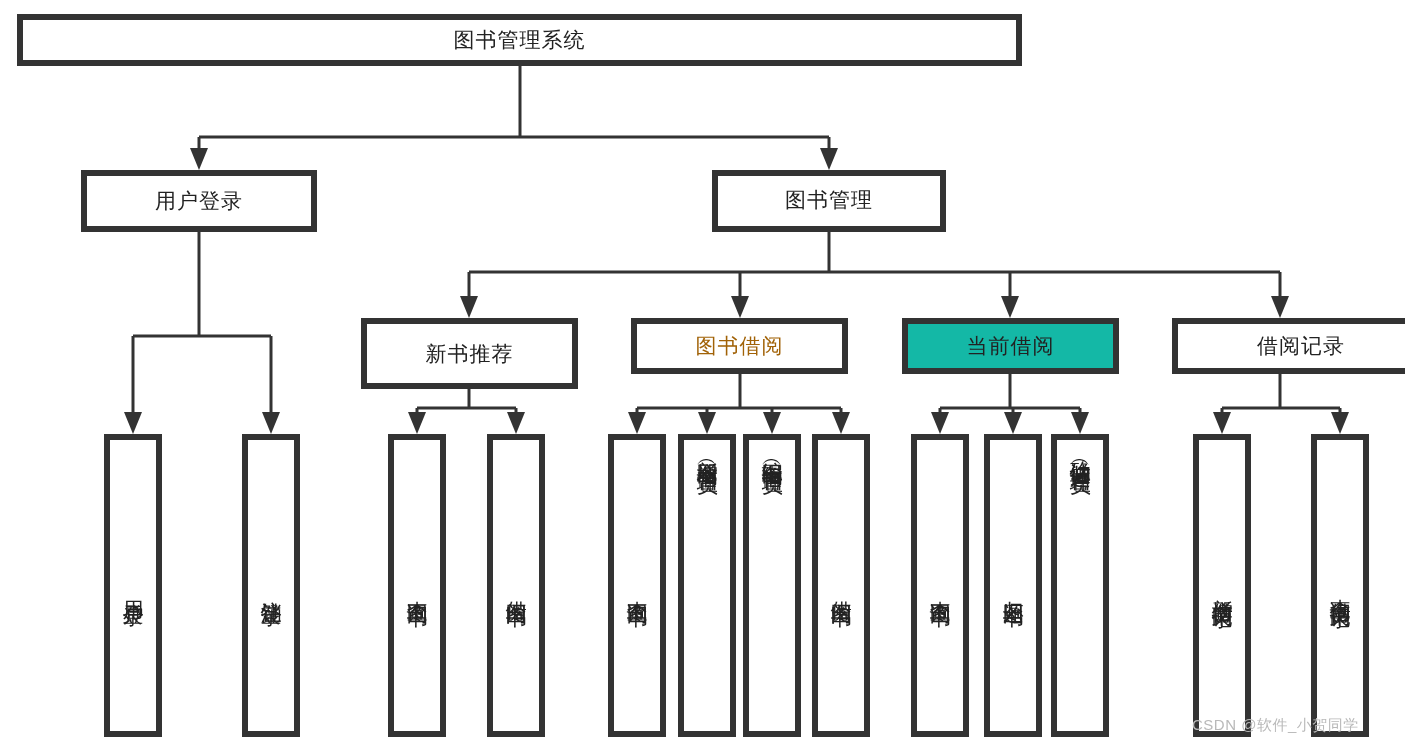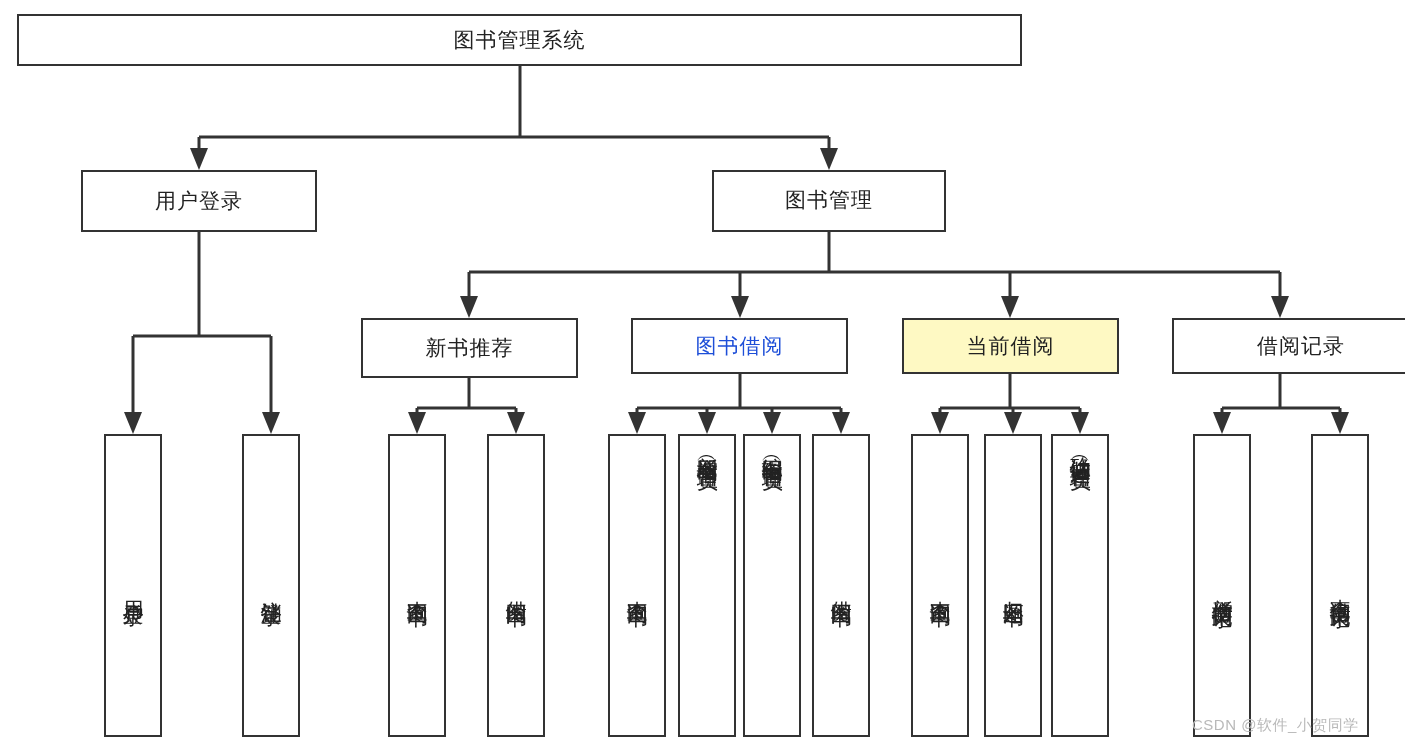--- a/index.html
+++ b/index.html
@@ -21,21 +21,21 @@
     position: absolute;
     left: 0;
     top: 0;
     width: 1405px;
     height: 747px;
   }
   .node-box {
     position: absolute;
     box-sizing: border-box;
     background: #ffffff;
-    border: 2px solid #84cc16;
+    border: 6px solid #84cc16;
     display: flex;
     align-items: center;
     justify-content: center;
     overflow: hidden;
   }
   .node-box.horizontal .node-label {
     writing-mode: horizontal-tb;
     font-size: 21px;
     line-height: 1.1;
     color: #222222;
@@ -132,27 +132,27 @@
   <div id="node-layer">
       <div class="node-box horizontal" style="left: 17px; top: 14px; width: 1005px; height: 52px; border-color: rgb(51, 51, 51); background: rgb(255, 255, 255);">
         <span class="node-label" style="color: rgb(34, 34, 34);">图书管理系统</span>
       </div>
       <div class="node-box horizontal" style="left: 81px; top: 170px; width: 236px; height: 62px; border-color: rgb(51, 51, 51); background: rgb(255, 255, 255);">
         <span class="node-label" style="color: rgb(34, 34, 34);">用户登录</span>
       </div>
       <div class="node-box horizontal" style="left: 712px; top: 170px; width: 234px; height: 62px; border-color: rgb(51, 51, 51); background: rgb(255, 255, 255); font-family: Liberation Serif, serif;">
         <span class="node-label" style="color: rgb(34, 34, 34);">图书管理</span>
       </div>
-      <div class="node-box horizontal" style="left: 361px; top: 318px; width: 217px; height: 60px; border-color: rgb(51, 51, 51); background: rgb(255, 255, 255);">
+      <div class="node-box horizontal" style="left: 361px; top: 318px; width: 217px; height: 71px; border-color: rgb(51, 51, 51); background: rgb(255, 255, 255);">
         <span class="node-label" style="color: rgb(34, 34, 34);">新书推荐</span>
       </div>
       <div class="node-box horizontal" style="left: 631px; top: 318px; width: 217px; height: 56px; border-color: rgb(51, 51, 51); background: rgb(255, 255, 255);">
-        <span class="node-label" style="color: #1d4ed8;">图书借阅</span>
+        <span class="node-label" style="color: #a16207;">图书借阅</span>
       </div>
-      <div class="node-box horizontal" style="left: 902px; top: 318px; width: 217px; height: 56px; border-color: rgb(51, 51, 51); background: #fef9c3;">
+      <div class="node-box horizontal" style="left: 902px; top: 318px; width: 217px; height: 56px; border-color: rgb(51, 51, 51); background: #14b8a6;">
         <span class="node-label" style="color: rgb(34, 34, 34);">当前借阅</span>
       </div>
       <div class="node-box horizontal" style="left: 1172px; top: 318px; width: 258px; height: 56px; border-color: rgb(51, 51, 51); background: rgb(255, 255, 255);">
         <span class="node-label" style="color: rgb(34, 34, 34);">借阅记录</span>
       </div>
       <div class="node-box vertical centered" style="left: 104px; top: 434px; width: 58px; height: 303px; border-color: rgb(51, 51, 51); background: rgb(255, 255, 255);">
         <span class="node-label" style="color: rgb(34, 34, 34);">用户登录</span>
       </div>
       <div class="node-box vertical centered" style="left: 242px; top: 434px; width: 58px; height: 303px; border-color: rgb(51, 51, 51); background: rgb(255, 255, 255);">
         <span class="node-label" style="color: rgb(34, 34, 34);">注销登录</span>

